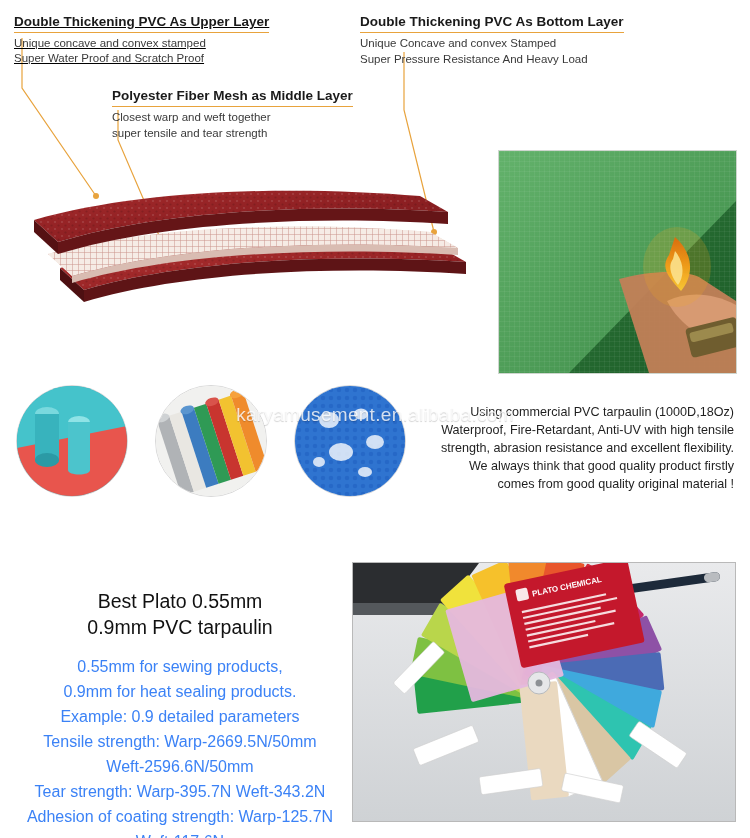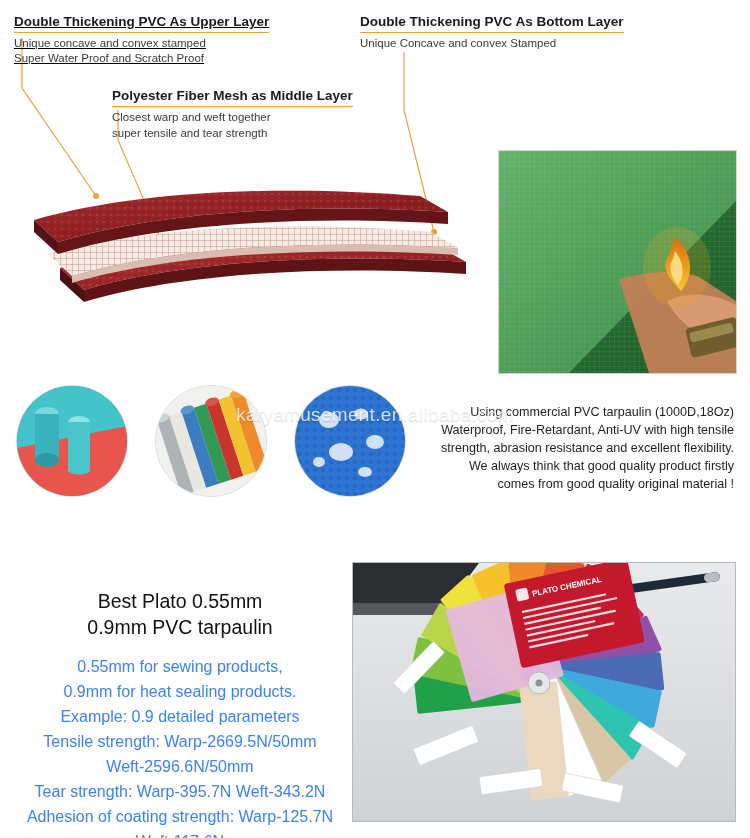--- a/index.html
+++ b/index.html
@@ -119,20 +119,21 @@
 
 <div class="abs" style="left:14px;top:14px;text-decoration:underline;">
   <div class="callout-title">Double Thickening PVC As Upper Layer</div>
   <div class="callout-sub">Unique concave and convex stamped</div>
   <div class="callout-sub" style="margin-top:0;">Super Water Proof and Scratch Proof</div>
 </div>
 
 <div class="abs" style="left:360px;top:14px;">
   <div class="callout-title">Double Thickening PVC As Bottom Layer</div>
   <div class="callout-sub">Unique Concave and convex Stamped</div>
+  <div class="callout-sub" style="margin-top:1px;">Super Pressure Resistance And Heavy Load</div>
 </div>
 
 <div class="abs" style="left:112px;top:88px;">
   <div class="callout-title">Polyester Fiber Mesh as Middle Layer</div>
   <div class="callout-sub">Closest warp and weft together</div>
   <div class="callout-sub" style="margin-top:1px;">super tensile and tear strength</div>
 </div>
 
 <svg class="abs" id="stack" viewBox="0 0 460 190">
   <defs>

